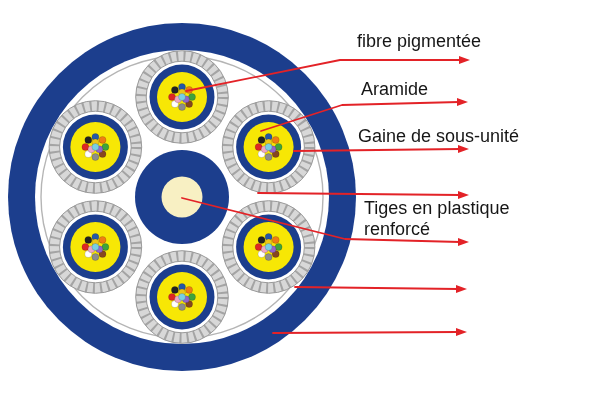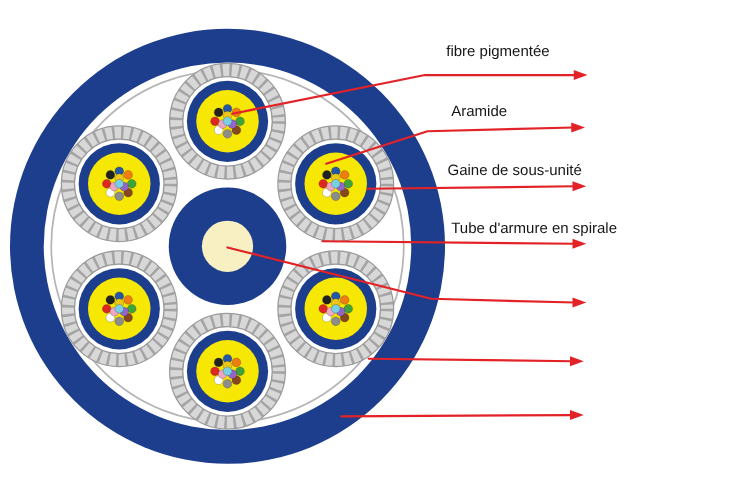--- a/index.html
+++ b/index.html
@@ -35,21 +35,21 @@
   .armor-edge{fill:none;stroke:var(--armor-edge);stroke-width:1;}
   .subunit-sheath{fill:var(--sheath-navy);}
   .subunit-core{fill:var(--subunit-yellow);}
 
   .callout{fill:none;stroke:var(--callout-red);stroke-width:1.8;stroke-linejoin:round;stroke-linecap:round;}
   .arrowhead{fill:var(--callout-red);stroke:none;}
 
   .label{
     position:absolute;
     color:var(--text);
-    font-size:12px;
+    font-size:18px;
     line-height:21px;
     white-space:nowrap;
   }
   .label.wrap{white-space:normal;width:178px;}
 </style>
 </head>
 <body>
 
 <div class="stage">
 
@@ -115,15 +115,15 @@
       <path class="arrowhead" d="M467,289 L456,285 L456,293 Z"></path>
 
       <polyline class="callout" points="273,333 458,332"></polyline>
       <path class="arrowhead" d="M467,332 L456,328 L456,336 Z"></path>
     </g>
   </svg>
 
   <div class="label" style="left:357px;top:31px">fibre pigmentée</div>
   <div class="label" style="left:358px;top:126px">Gaine de sous-unité</div>
   <div class="label" style="left:361px;top:79px">Aramide</div>
-  <div class="label" style="left:361px;top:172px">Tube d'armure en spirale</div>
+  <div class="label wrap" style="left:364px;top:198px">Tiges en plastique renforcé</div>
 
 </div>
 
 </body></html>

